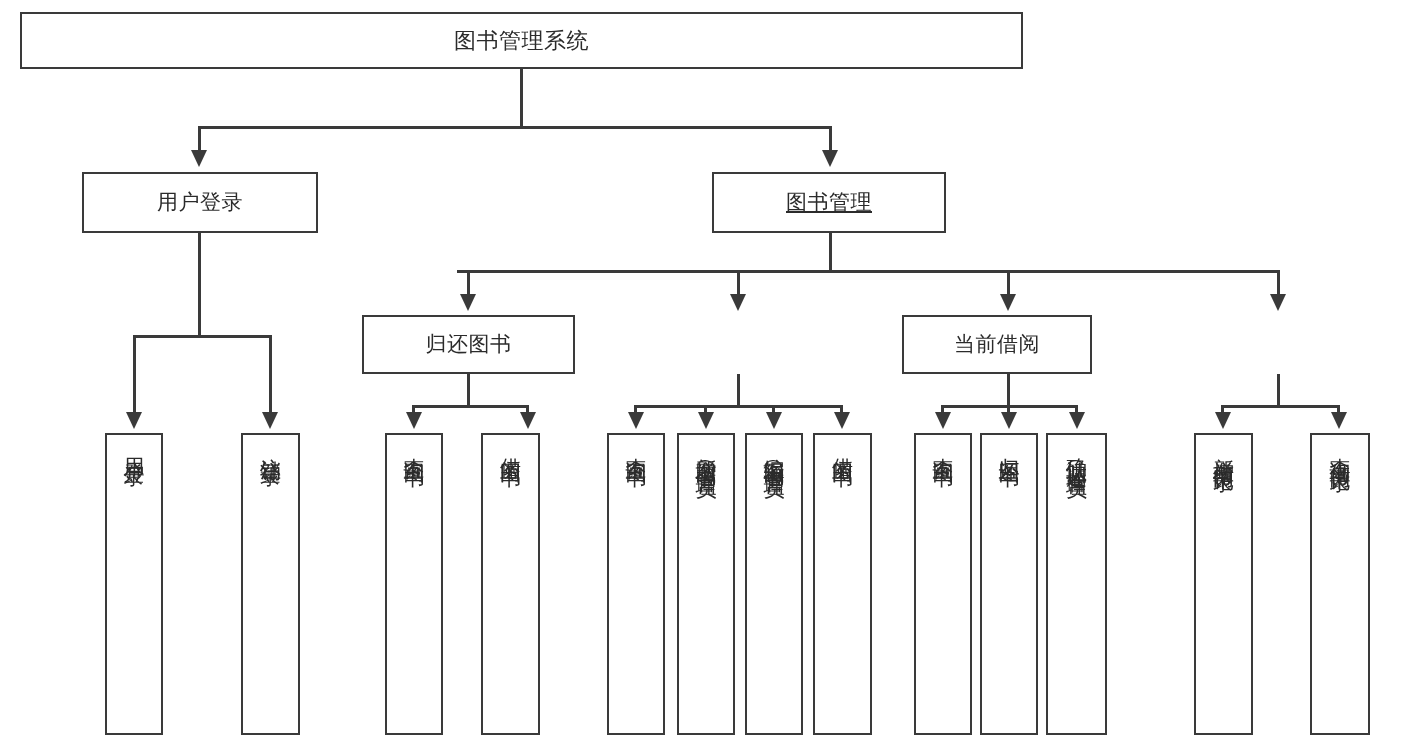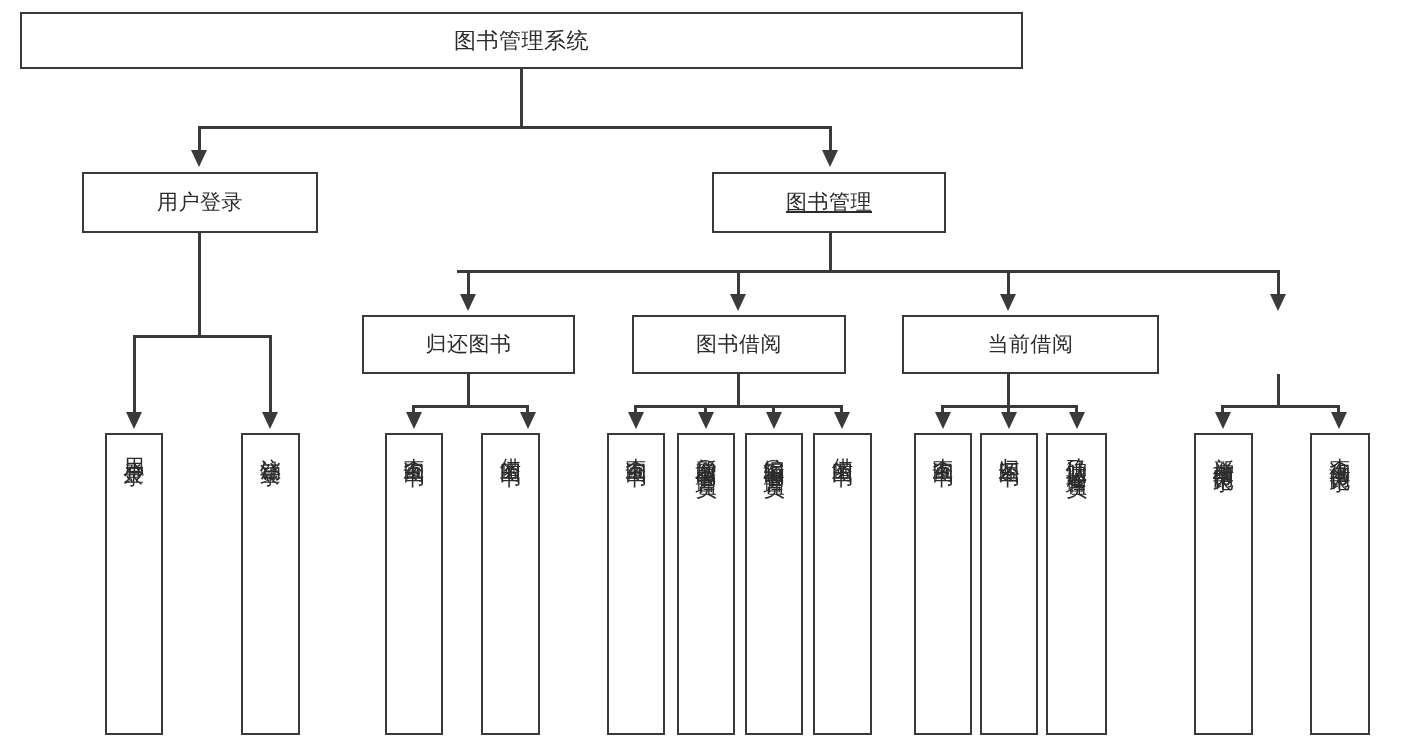--- a/index.html
+++ b/index.html
@@ -131,24 +131,21 @@
 
   <div class="edge v" style="left:1007px; top:270px; width:3px; height:26px;"></div>
   <div class="arrow" style="left:1000px; top:294px;"></div>
 
   <div class="edge v" style="left:1277px; top:270px; width:3px; height:26px;"></div>
   <div class="arrow" style="left:1270px; top:294px;"></div>
 
   <div class="node horiz" style="left:362px; top:315px; width:213px; height:59px;">
     <span class="label">归还图书</span>
   </div>
-  <div class="node horiz" style="left:632px; top:315px; width:214px; height:59px;">
-    <span class="label">图书借阅</span>
-  </div>
-  <div class="node horiz" style="left:902px; top:315px; width:257px; height:59px;">
+  <div class="node horiz" style="left:902px; top:315px; width:190px; height:59px;">
     <span class="label">当前借阅</span>
   </div>
 
   <div class="edge v" style="left:467px; top:374px; width:3px; height:33px;"></div>
   <div class="edge h" style="left:412px; top:405px; width:117px; height:3px;"></div>
   <div class="edge v" style="left:412px; top:405px; width:3px; height:12px;"></div>
   <div class="arrow" style="left:406px; top:412px;"></div>
   <div class="edge v" style="left:526px; top:405px; width:3px; height:12px;"></div>
   <div class="arrow" style="left:520px; top:412px;"></div>
 

